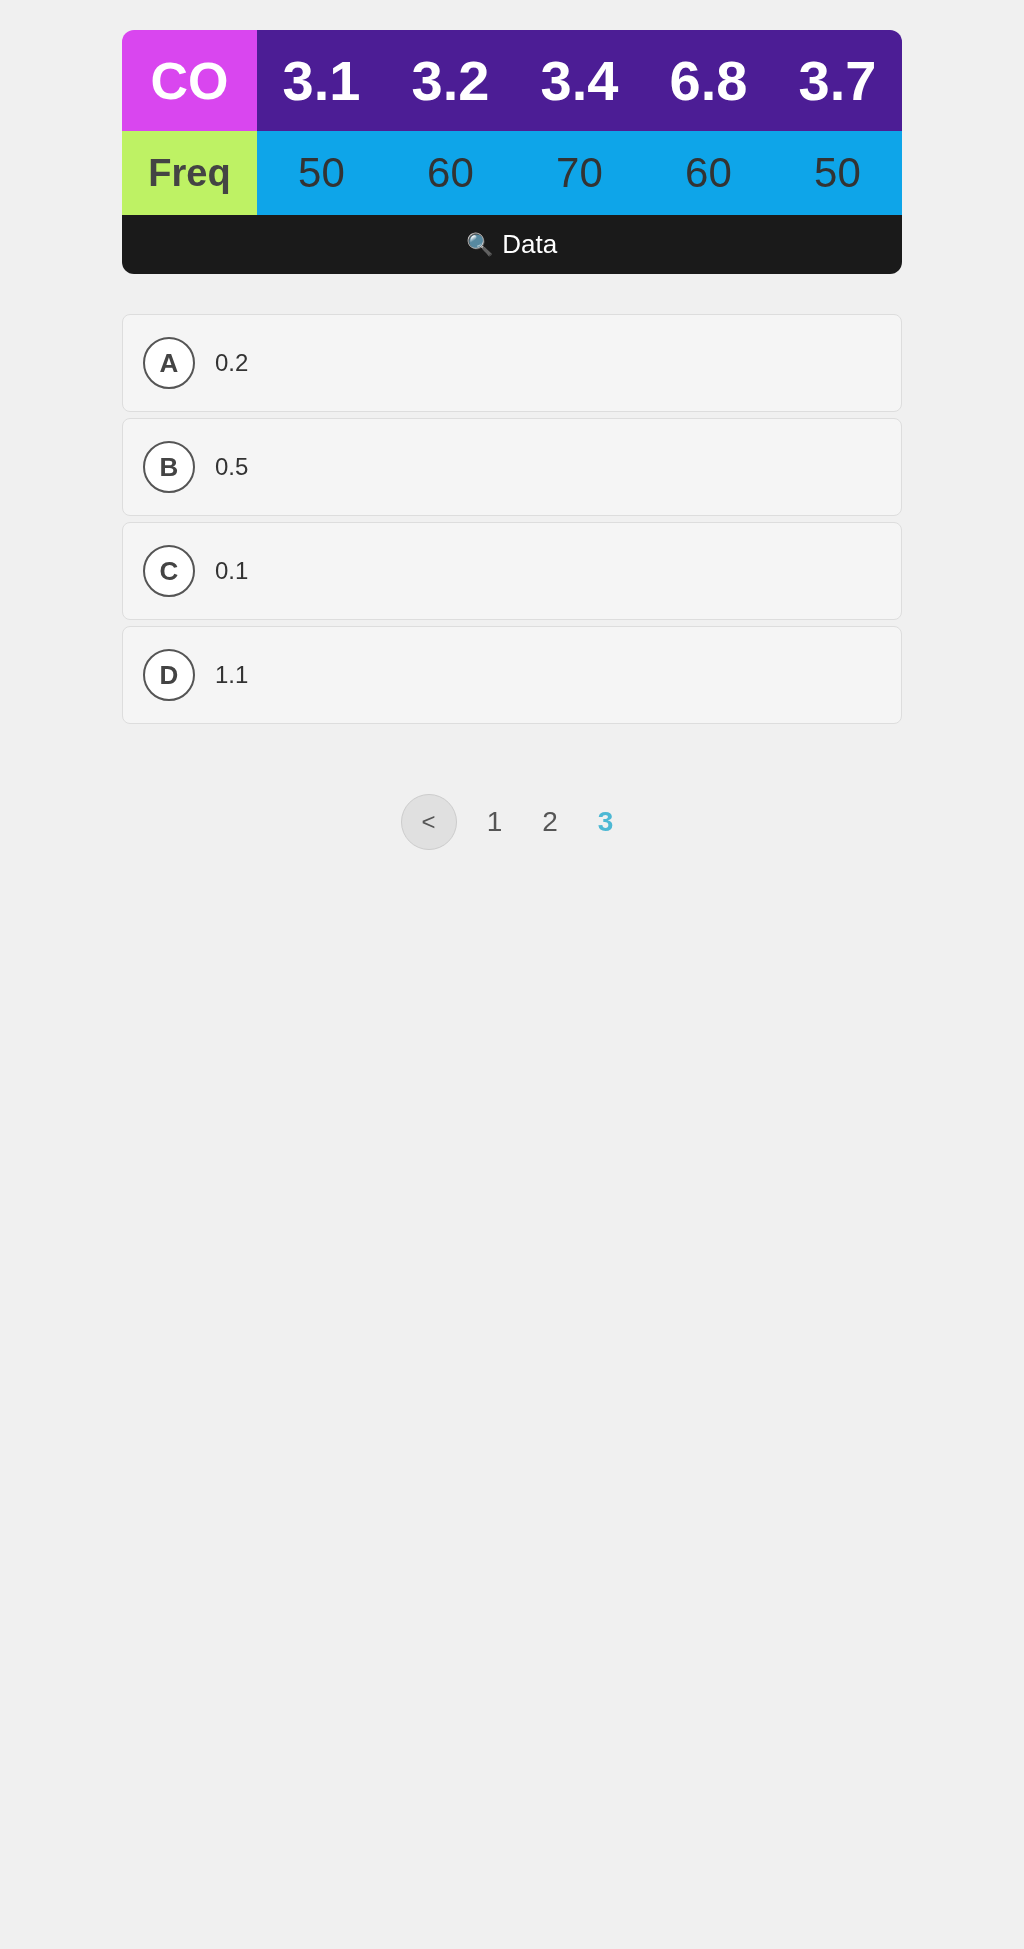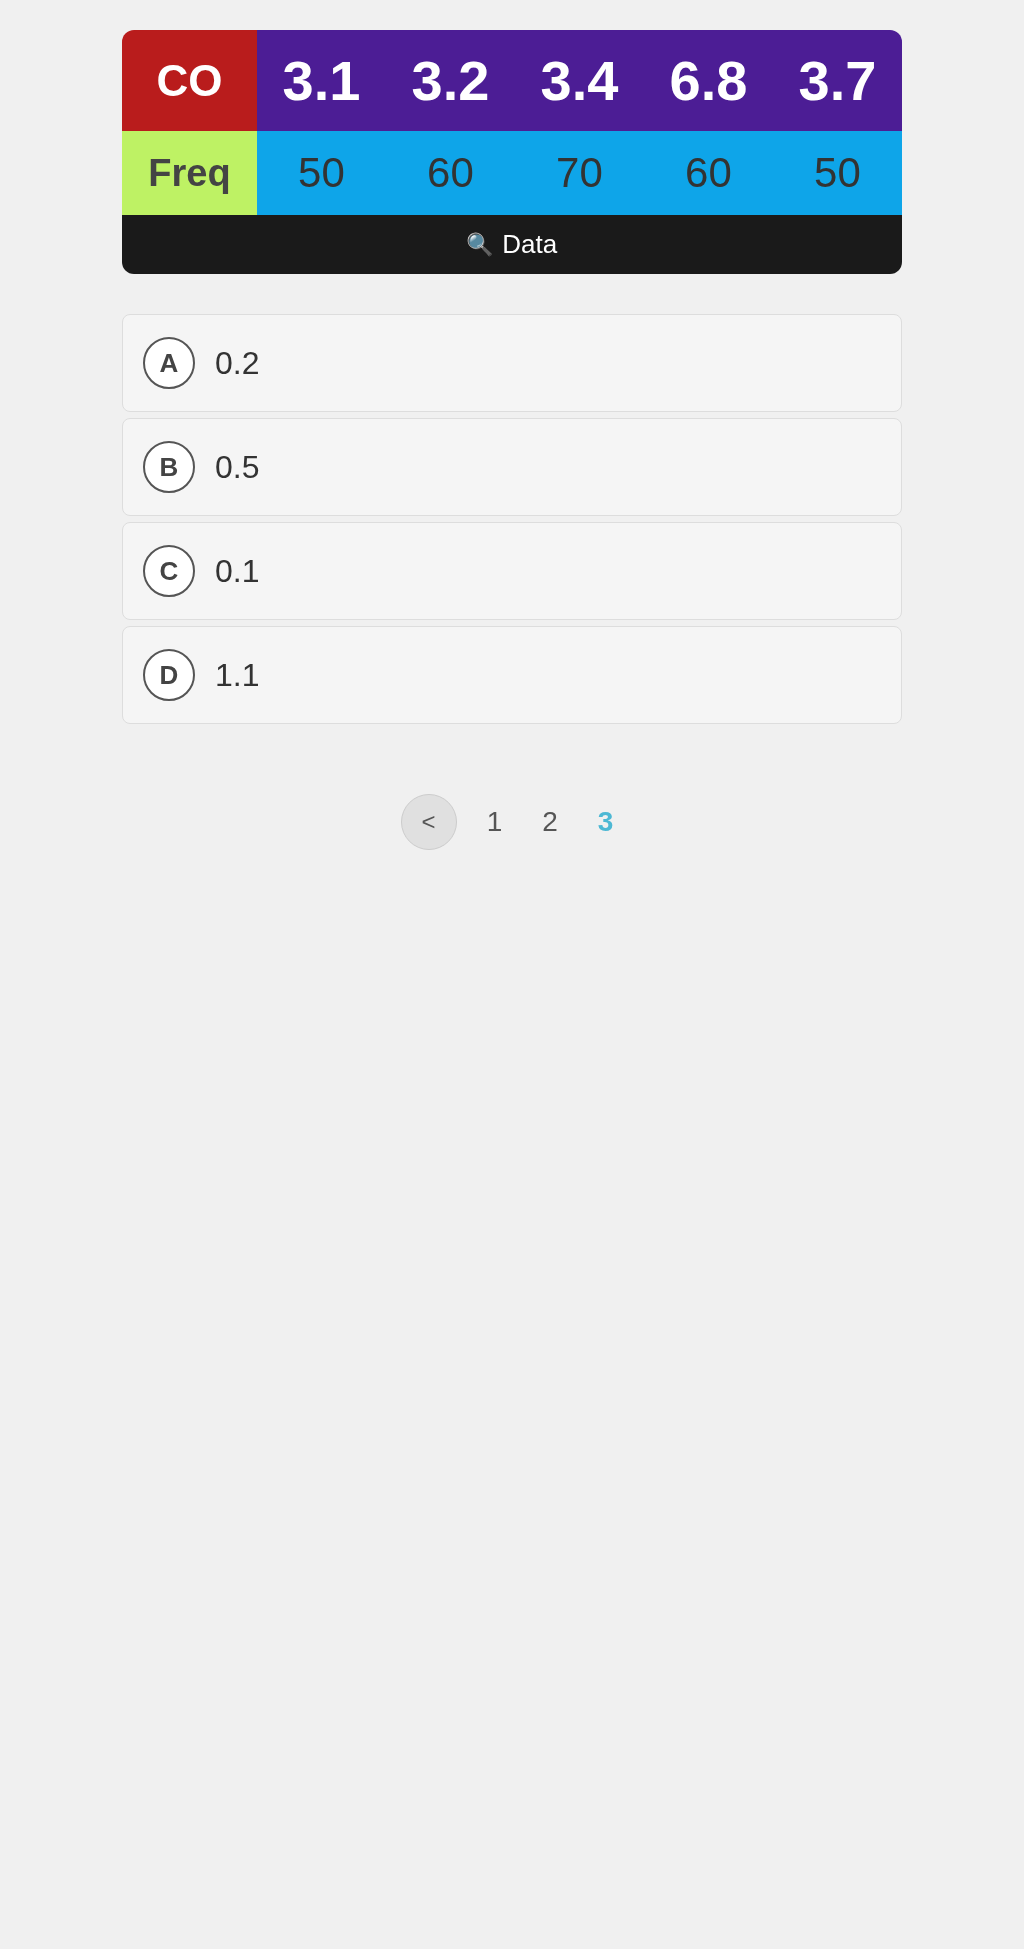--- a/index.html
+++ b/index.html
@@ -44,22 +44,22 @@
       background-color: #4c1d95;
       color: white;
       font-size: 56px;
       font-weight: bold;
       text-align: center;
       padding: 18px 10px;
       border: none;
     }
 
     .freq-table thead tr th:first-child {
-      background-color: #b91c1c;
-      font-size: 44px;
+      background-color: #d946ef;
+      font-size: 52px;
     }
 
     .freq-table tbody tr td {
       background-color: #0ea5e9;
       color: #333;
       font-size: 42px;
       font-weight: normal;
       text-align: center;
       padding: 18px 10px;
       border: none;
@@ -132,21 +132,21 @@
       align-items: center;
       justify-content: center;
       font-size: 26px;
       font-weight: bold;
       color: #444;
       flex-shrink: 0;
       background-color: white;
     }
 
     .option-text {
-      font-size: 32px;
+      font-size: 24px;
       color: #333;
     }
 
     
     .bottom-nav {
       width: 100%;
       display: flex;
       align-items: center;
       justify-content: center;
       gap: 20px;

